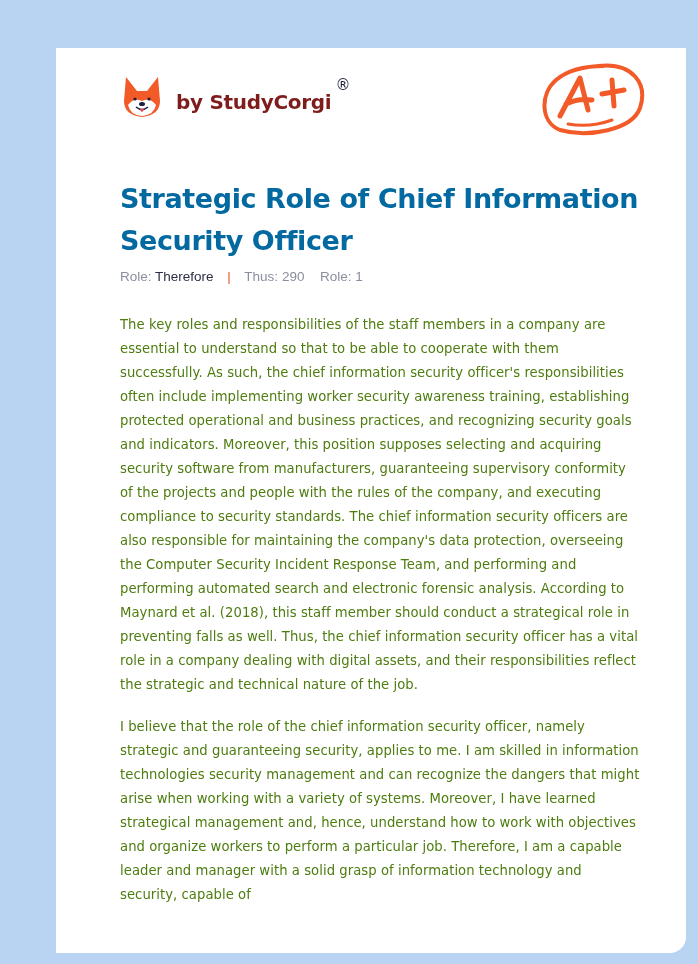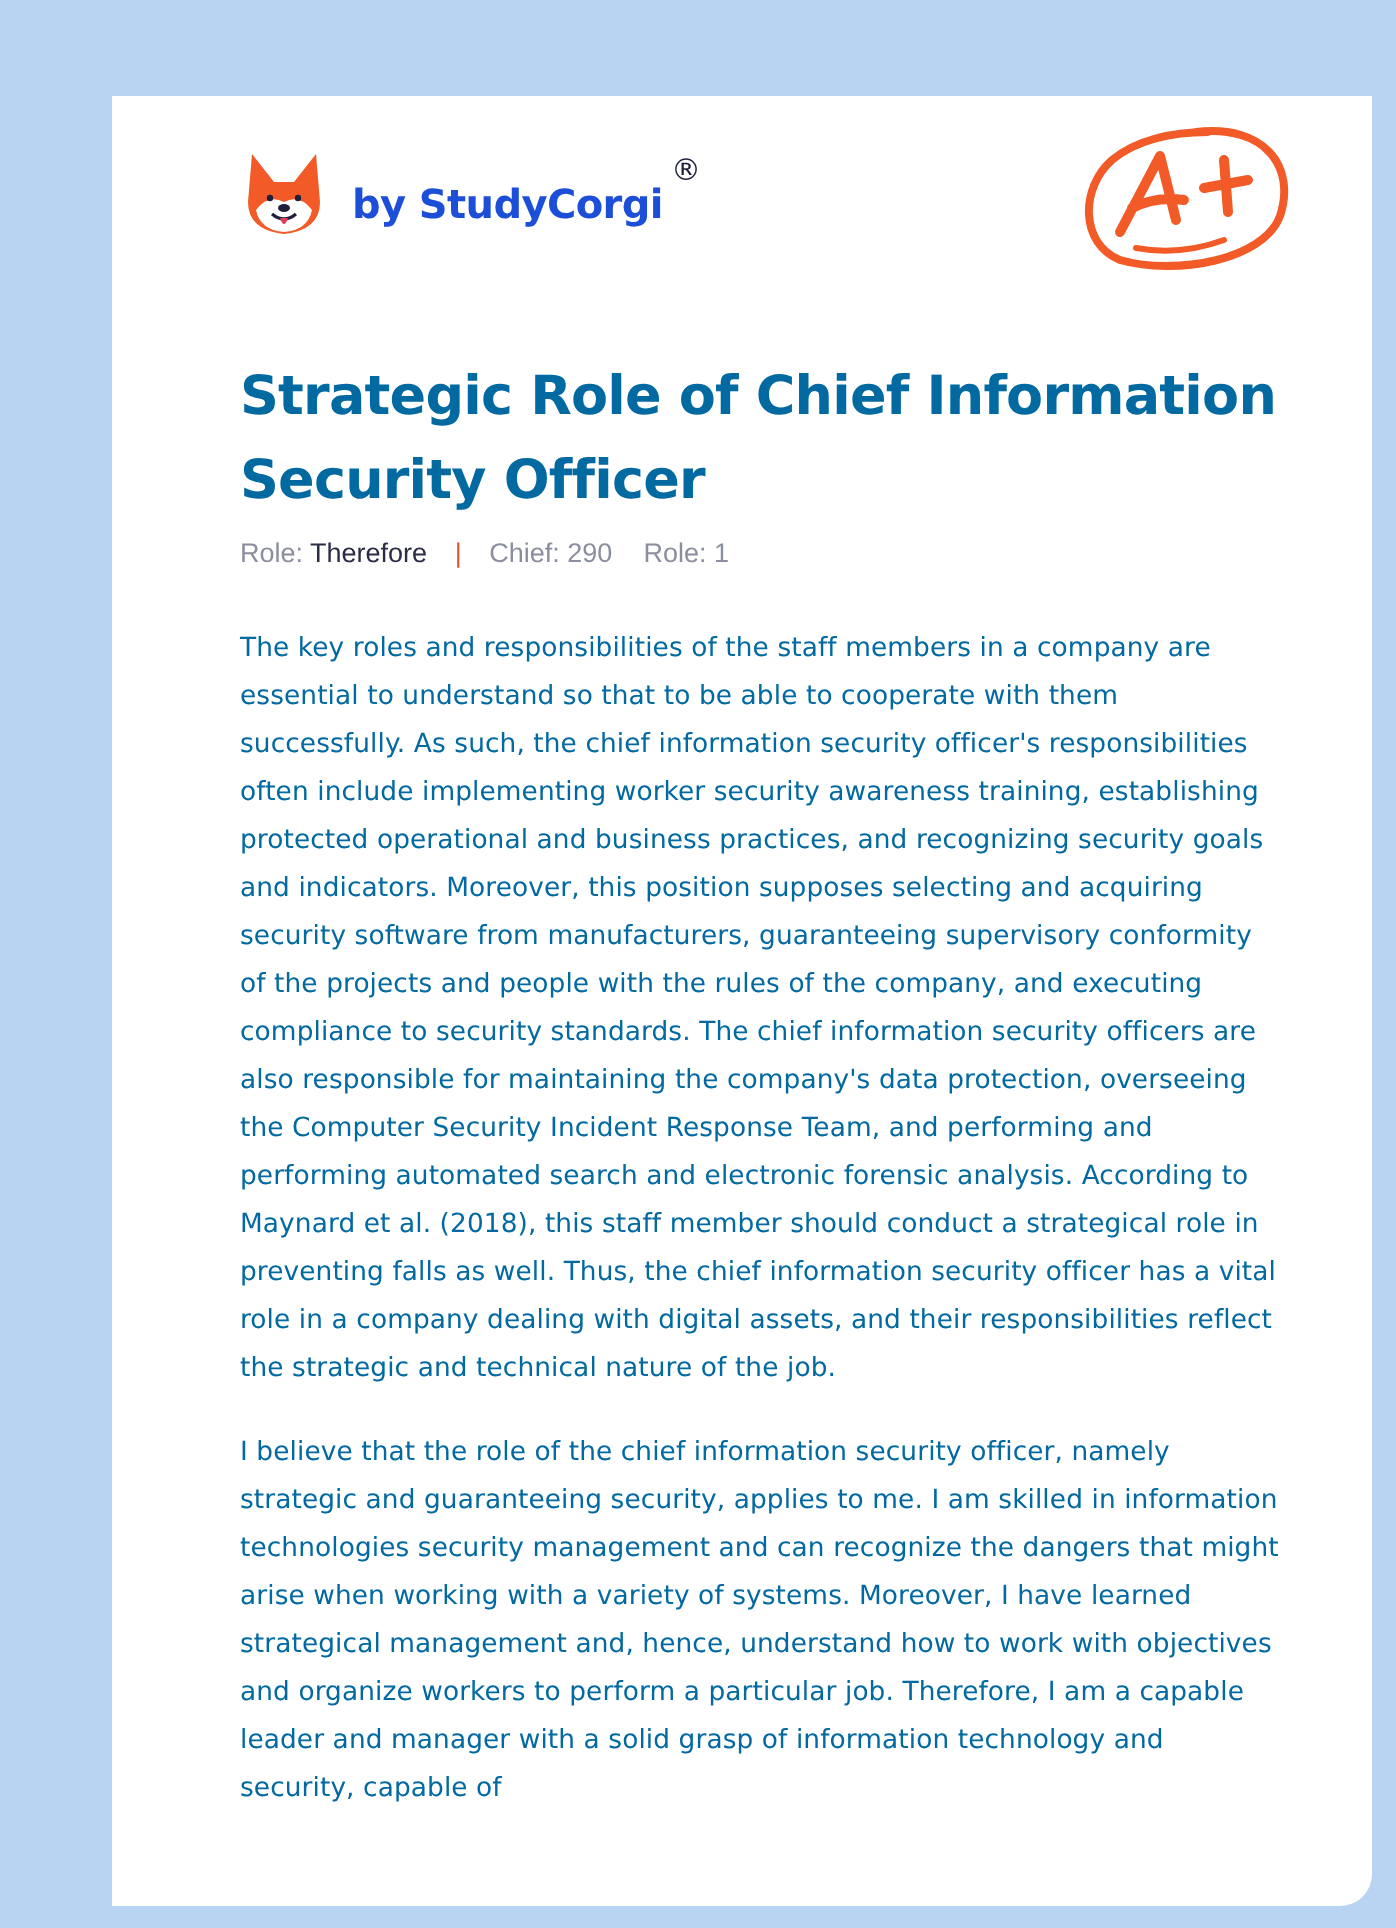--- a/index.html
+++ b/index.html
@@ -15,21 +15,21 @@
     background: #ffffff;
     border-radius: 0 0 16px 0;
     overflow: hidden;
   }
   .header { position: absolute; left: 0; top: 0; width: 630px; height: 110px; }
   .logo { position: absolute; left: 66px; top: 27px; display: flex; align-items: center; }
   .logo-icon { width: 40px; height: 44px; }
   .brand {
     margin-left: 14px; margin-top: 10px;
     font-family: "DejaVu Sans", sans-serif; font-weight: bold;
-    font-size: 20px; color: #1d4ed8; letter-spacing: -0.3px; text-align: right;
+    font-size: 20px; color: #7f1d1d; letter-spacing: -0.3px; text-align: right;
   }
   .reg {
     position: relative; top: -12px; margin-left: 4px;
     font-family: "DejaVu Sans", sans-serif; font-size: 15px; color: #1e1f3b;
   }
   .grade { position: absolute; left: 482px; top: 10px; width: 110px; height: 82px; }
   .title {
     position: absolute; left: 64px; top: 130px; width: 520px;
     font-family: "DejaVu Sans", sans-serif; font-weight: bold;
     font-size: 27px; line-height: 42px; color: #0369a1;
@@ -39,21 +39,21 @@
     position: absolute; left: 64px; top: 221px;
     font-size: 13.5px; color: #8a8e9e; white-space: nowrap;
   }
   .meta .val { color: #2a2d45; }
   .meta .sep { color: #e1562a; margin: 0 10px; }
   .meta .gap { display: inline-block; width: 8px; }
   .content { position: absolute; left: 64px; top: 265px; width: 520px; }
   .content p {
     margin: 0 0 18px 0;
     font-family: "DejaVu Sans", sans-serif;
-    font-size: 13.2px; line-height: 24px; color: #0369a1;
+    font-size: 13.2px; line-height: 24px; color: #4d7c0f;
     letter-spacing: 0.05px;
   }
 </style>
 </head>
 <body>
 
 <div class="card">
   <div class="header">
     <div class="logo">
       <svg class="logo-icon" viewBox="0 0 40 44">
@@ -75,21 +75,21 @@
       <path d="M30 66 Q52 70 74 62" stroke="#f25a27" stroke-width="3" fill="none" stroke-linecap="round"></path>
     </svg>
   </div>
 
   <h1 class="title">Strategic Role of Chief Information Security Officer</h1>
 
   <div class="meta">
     <span>Role:</span>
     <span class="val">Therefore</span>
     <span class="sep">|</span>
-    <span>Chief:</span>
+    <span>Thus:</span>
     <span>290</span>
     <span class="gap"></span>
     <span>Role:</span>
     <span>1</span>
   </div>
 
   <div class="content">
     <p>The key roles and responsibilities of the staff members in a company are essential to understand so that to be able to cooperate with them successfully. As such, the chief information security officer's responsibilities often include implementing worker security awareness training, establishing protected operational and business practices, and recognizing security goals and indicators. Moreover, this position supposes selecting and acquiring security software from manufacturers, guaranteeing supervisory conformity of the projects and people with the rules of the company, and executing compliance to security standards. The chief information security officers are also responsible for maintaining the company's data protection, overseeing the Computer Security Incident Response Team, and performing and performing automated search and electronic forensic analysis. According to Maynard et al. (2018), this staff member should conduct a strategical role in preventing falls as well. Thus, the chief information security officer has a vital role in a company dealing with digital assets, and their responsibilities reflect the strategic and technical nature of the job.</p>
     <p>I believe that the role of the chief information security officer, namely strategic and guaranteeing security, applies to me. I am skilled in information technologies security management and can recognize the dangers that might arise when working with a variety of systems. Moreover, I have learned strategical management and, hence, understand how to work with objectives and organize workers to perform a particular job. Therefore, I am a capable leader and manager with a solid grasp of information technology and security, capable of</p>
   </div>

